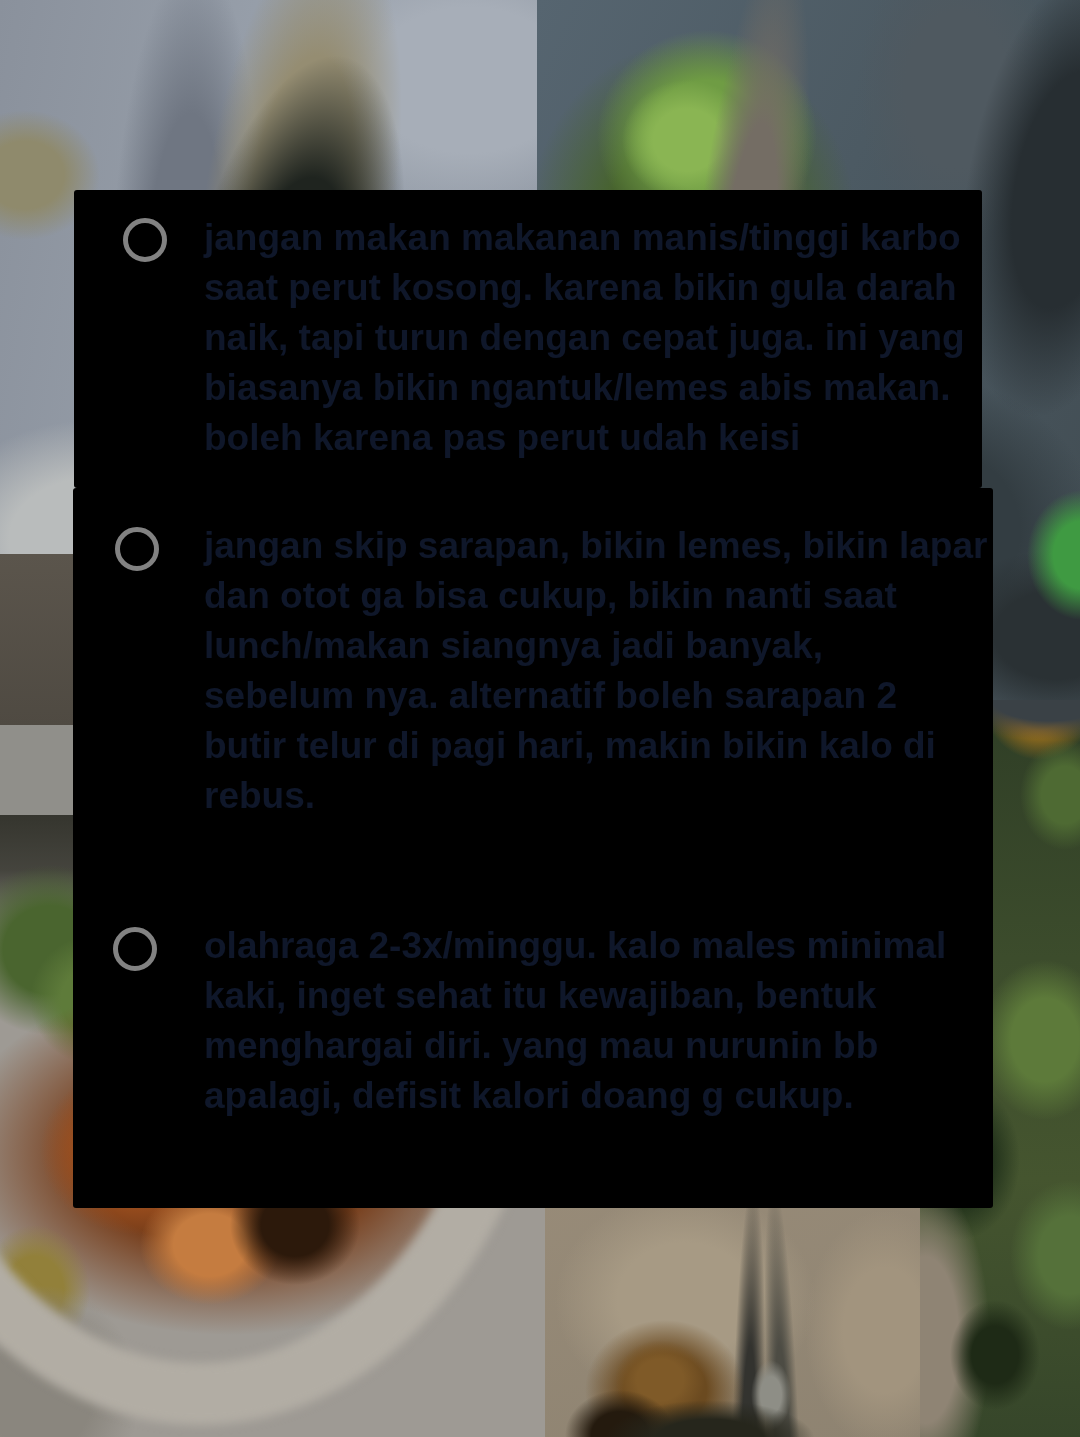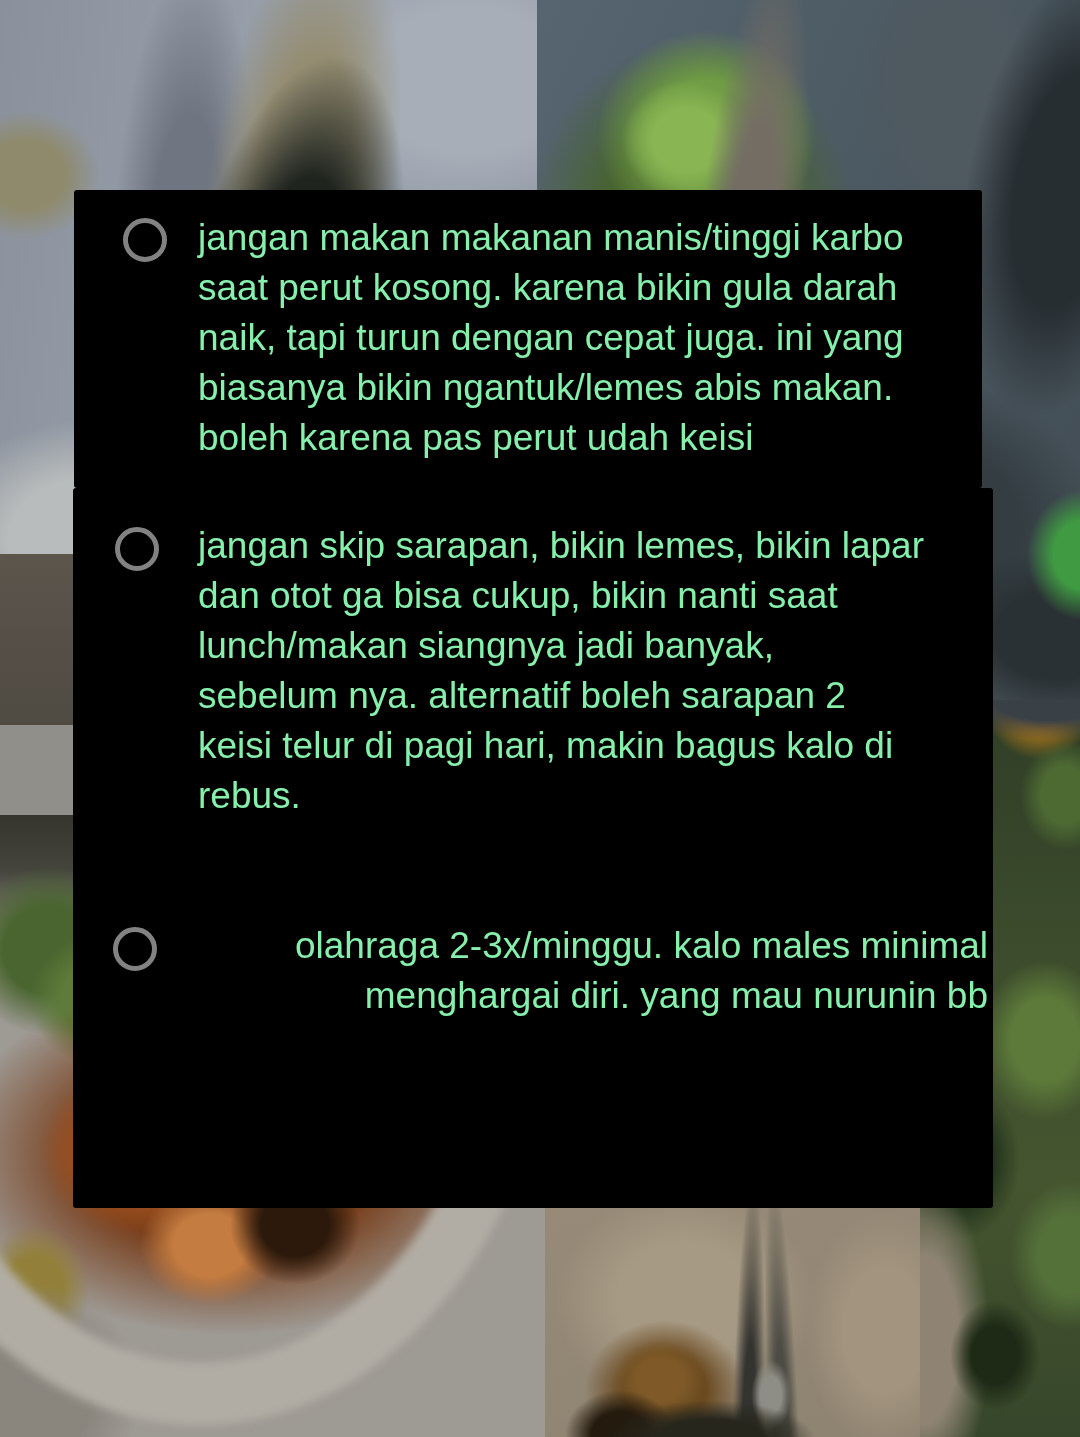--- a/index.html
+++ b/index.html
@@ -5,22 +5,22 @@
   html,body{margin:0;padding:0;background:#222;}
   #page{position:relative;width:1080px;height:1437px;overflow:hidden;
         font-family:"Liberation Sans","DejaVu Sans",sans-serif;background:#6e6e6e;}
   .cell{position:absolute;overflow:hidden;}
   .blob{position:absolute;border-radius:50%;
         background:radial-gradient(closest-side, var(--c) var(--s,52%), transparent 100%);}
   .ring{position:absolute;border-radius:50%;box-sizing:border-box;background:transparent;}
   .note-card{position:absolute;background:#000;border-radius:3px;}
   .bullet{position:absolute;width:44px;height:44px;border-radius:50%;
           box-sizing:border-box;border:5px solid #828282;background:transparent;}
-  .tip-text{position:absolute;left:198px;width:790px;color:#86efac;
-            font-size:37px;line-height:50px;letter-spacing:0px;font-weight:400;}
+  .tip-text{position:absolute;left:204px;width:790px;color:#0f172a;
+            font-size:37px;line-height:50px;letter-spacing:0px;font-weight:700;}
   .tip-line{white-space:nowrap;}
 </style>
 </head>
 <body>
 
 <div id="page">
 
   <div class="cell" style="left:0;top:0;width:537px;height:560px;
               background:linear-gradient(100deg,#8a919c 0%,#99a1ac 50%,#8e96a2 100%);">
     <div class="blob" style="--c:#a7aeb8;left:280px;top:-60px;width:380px;height:280px;"></div>
@@ -106,24 +106,26 @@
       <div class="tip-line">biasanya bikin ngantuk/lemes abis makan.</div>
       <div class="tip-line">boleh karena pas perut udah keisi</div>
     </div>
 
     <span class="bullet" style="left:115px;top:527px;"></span>
     <div class="tip-text" style="top:521px;">
       <div class="tip-line">jangan skip sarapan, bikin lemes, bikin lapar</div>
       <div class="tip-line">dan otot ga bisa cukup, bikin nanti saat</div>
       <div class="tip-line">lunch/makan siangnya jadi banyak,</div>
       <div class="tip-line">sebelum nya. alternatif boleh sarapan 2</div>
-      <div class="tip-line">keisi telur di pagi hari, makin bagus kalo di</div>
+      <div class="tip-line">butir telur di pagi hari, makin bikin kalo di</div>
       <div class="tip-line">rebus.</div>
     </div>
 
     <span class="bullet" style="left:113px;top:927px;"></span>
-    <div class="tip-text" style="top:921px;text-align:right;">
+    <div class="tip-text" style="top:921px;">
       <div class="tip-line">olahraga 2-3x/minggu. kalo males minimal</div>
+      <div class="tip-line">kaki, inget sehat itu kewajiban, bentuk</div>
       <div class="tip-line">menghargai diri. yang mau nurunin bb</div>
+      <div class="tip-line">apalagi, defisit kalori doang g cukup.</div>
     </div>
 
   </div>
 </div>
 
 </body></html>

